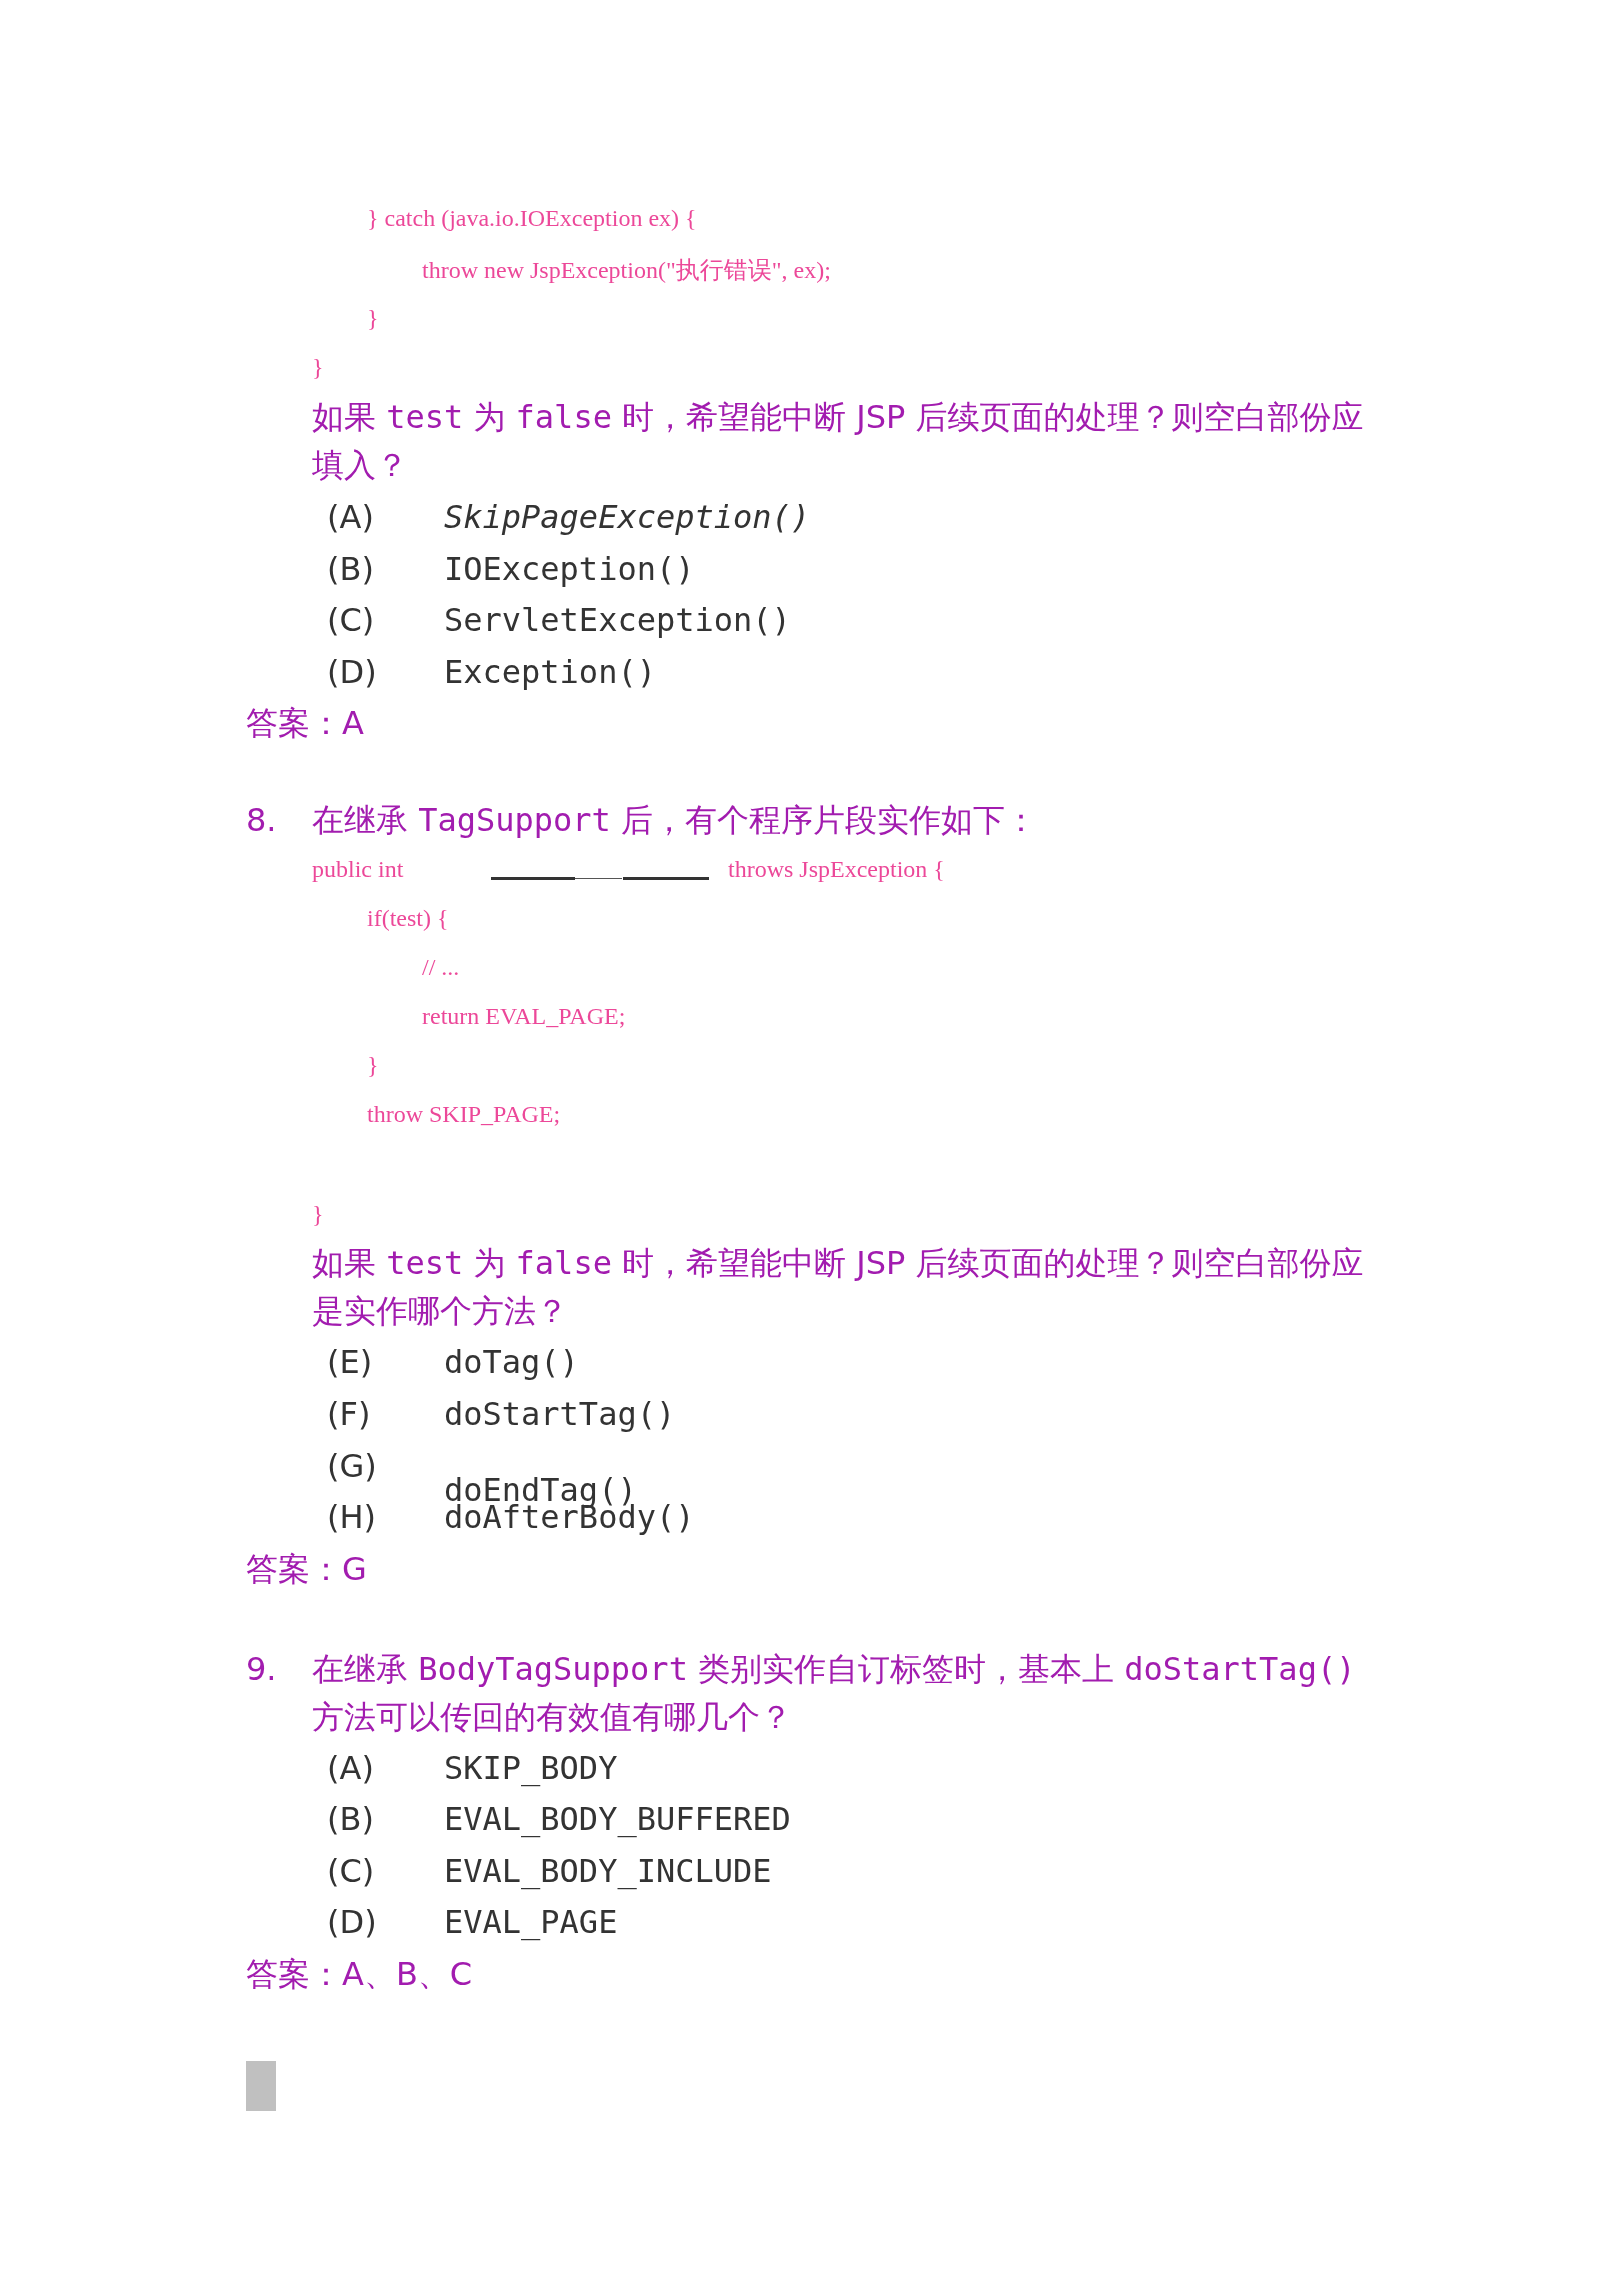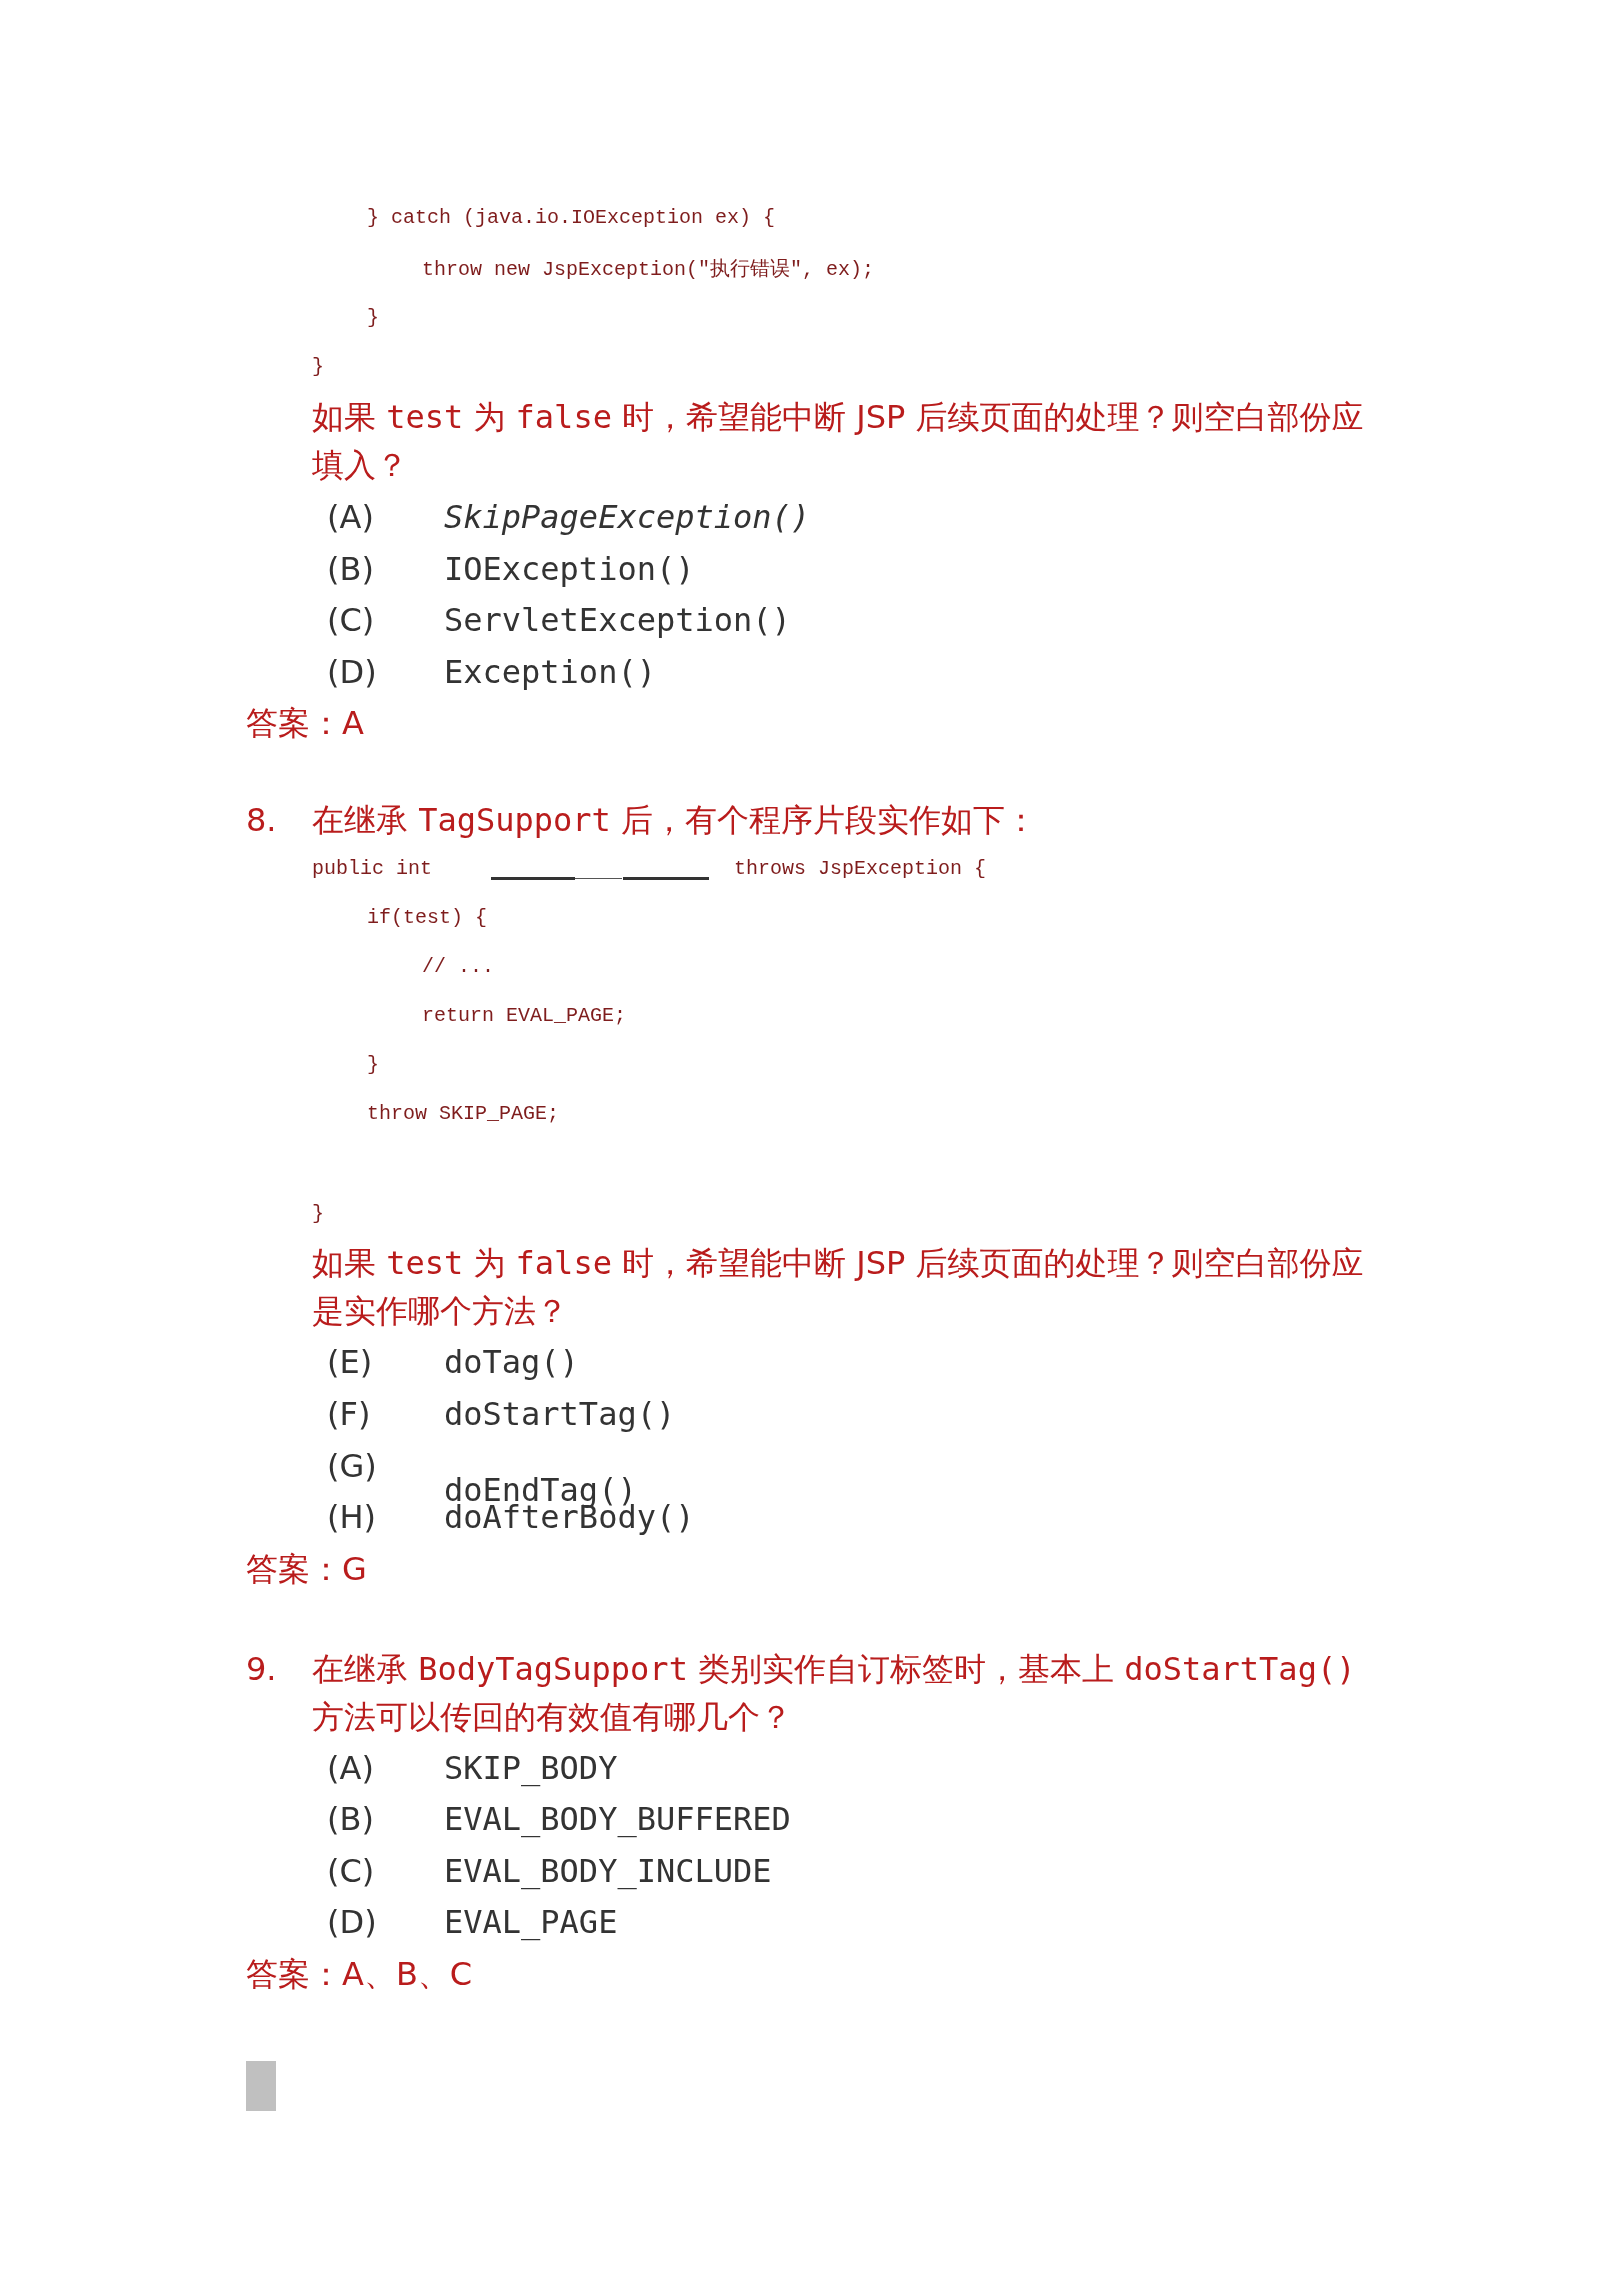--- a/index.html
+++ b/index.html
@@ -1,20 +1,20 @@
 <!DOCTYPE html>
 <html style="font-size:7.9px"><head>
 <meta charset="utf-8">
 <style>
   html, body { margin:0; padding:0; background:#ffffff; }
   body { width:1623px; height:2295px; position:relative; overflow:hidden; color:#333333;
          font-family:"DejaVu Sans", "Liberation Sans", sans-serif; }
   .abs { position:absolute; white-space:pre; }
-  .code { font-family:Liberation Mono, monospace; font-size:20px; line-height:34px; color:#7f1d1d; }
-  .text { font-size:32px; line-height:44px; color:#b91c1c; }
+  .code { font-family:Liberation Serif, serif; font-size:24px; line-height:34px; color:#ec4899; }
+  .text { font-size:32px; line-height:44px; color:#a21caf; }
   .mono { font-family:"DejaVu Sans Mono", "Liberation Mono", monospace; }
   .opt-label { font-size:32px; line-height:44px; }
   .opt-text { font-family:"DejaVu Sans Mono", "Liberation Mono", monospace; font-size:32px; line-height:44px; }
   .blank { position:absolute; height:2.9px; background:#333; }
   .blank-thin { position:absolute; height:1px; background:#555; }
   .gray-block { position:absolute; background:#c0c0c0; }
 </style>
 </head>
 <body>
 

